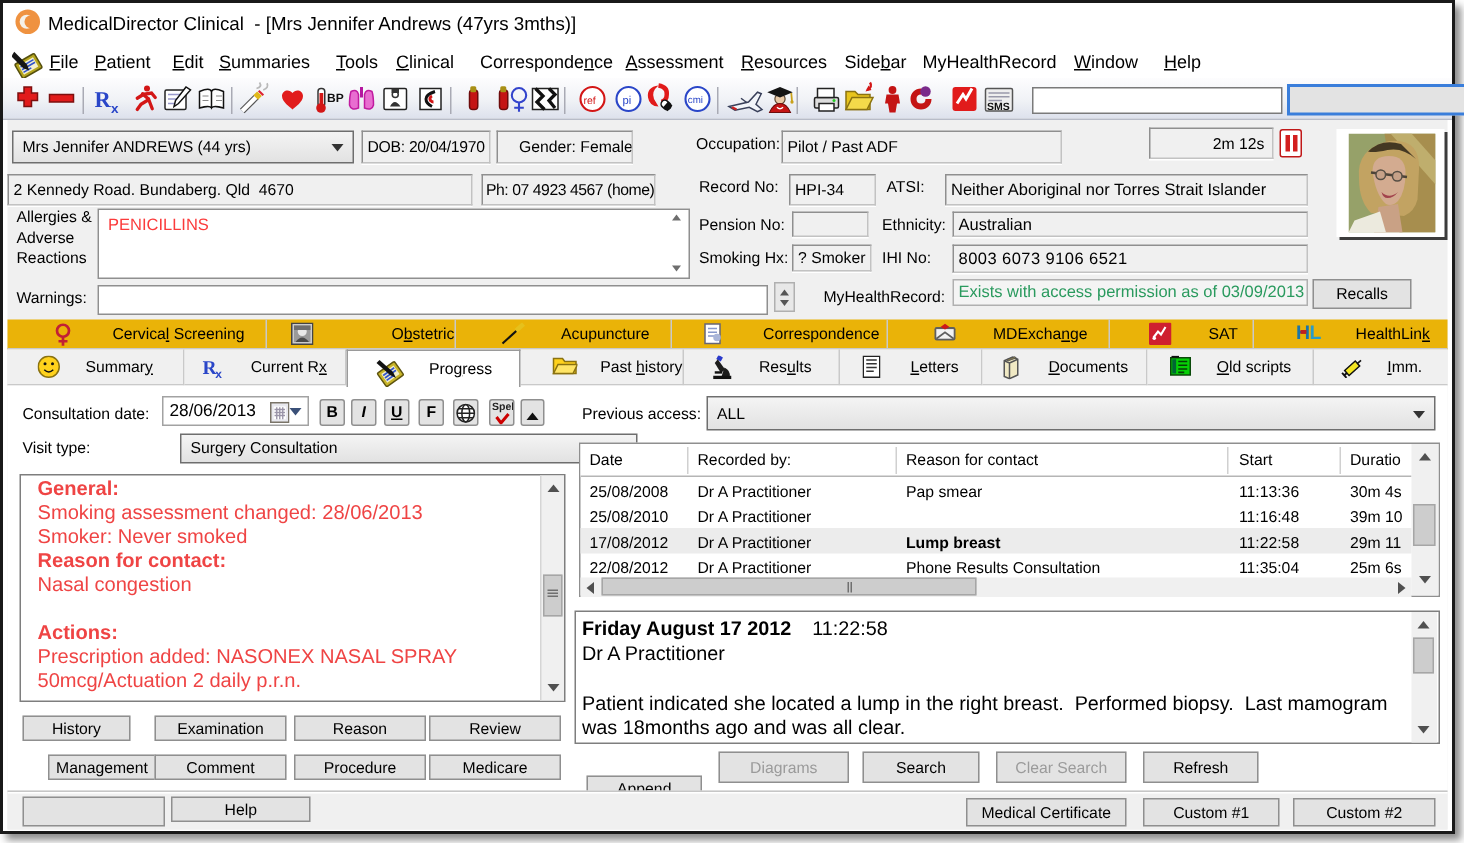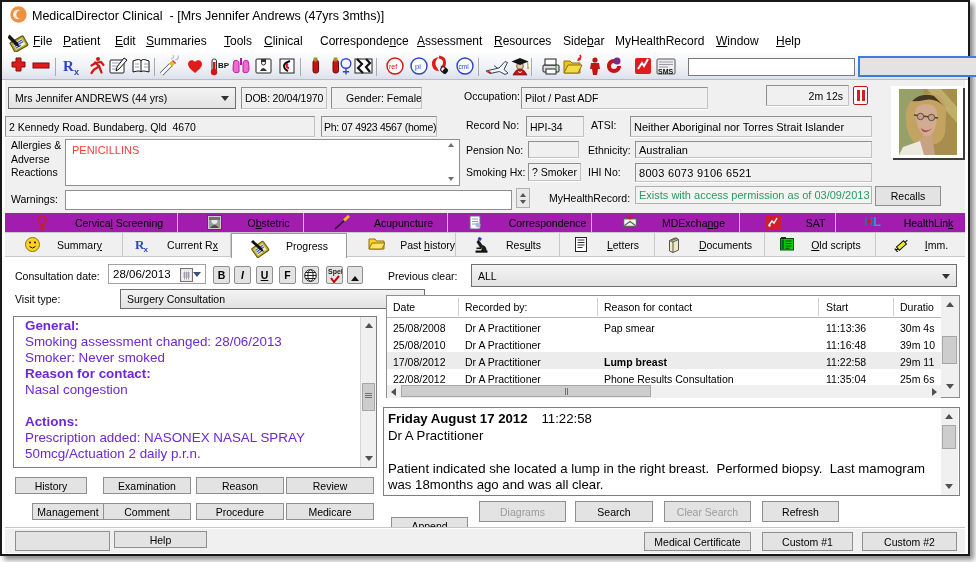--- a/index.html
+++ b/index.html
@@ -12,21 +12,21 @@
 .lbl{font-size:10.5px;color:#000;white-space:nowrap;}
 .box{background:#f0f0f0;border:1px solid;border-color:#8f8f8f #c2c2c2 #c2c2c2 #8f8f8f;box-shadow:0 1px 0 #fff;font-size:10.5px;color:#000;
   white-space:nowrap;overflow:hidden;padding:4px 0 0 3px;}
 .wbox{background:#fff;border:1px solid #8f8f8f;}
 .btn{background:#e3e3e3;border:1px solid #8f8f8f;font-size:10.5px;color:#000;
   text-align:center;white-space:nowrap;overflow:hidden;}
 .combo{background:linear-gradient(#f4f4f4,#e2e2e2);border:1px solid #6e6e6e;font-size:10.5px;}
 .carr{position:absolute;right:6px;top:50%;margin-top:-2px;width:0;height:0;
   border-left:4px solid transparent;border-right:4px solid transparent;border-top:5px solid #333;}
 .u{text-decoration:underline;text-underline-offset:1px;}
-.tab1{top:213px;height:20px;background:#a21caf;border-right:1px solid #c9c9c9;border-bottom:1px solid #c9c9c9;
+.tab1{top:213px;height:20px;background:#eab308;border-right:1px solid #c9c9c9;border-bottom:1px solid #c9c9c9;
   font-size:10.5px;display:flex;align-items:center;justify-content:center;gap:24px;padding-left:16px;white-space:nowrap;}
 .tab2{top:233px;height:24px;background:#f0f0f0;border-right:1px solid #c9c9c9;border-bottom:1px solid #c9c9c9;
   font-size:10.5px;display:flex;align-items:center;justify-content:center;gap:16px;white-space:nowrap;}
 .tab2sel{top:233px;height:25px;background:#fff;border-left:1px solid #9a9a9a;border-right:1px solid #9a9a9a;border-top:1px solid #9a9a9a;
   font-size:10.5px;display:flex;align-items:center;justify-content:center;gap:20px;white-space:nowrap;z-index:3;}
 .ticon{display:inline-block;width:16px;height:15px;position:relative;}
 </style>
 </head>
 <body>
 <div id="frame" class="abs"></div>
@@ -262,21 +262,21 @@
 <div class="abs btn" style="left:875px;top:186px;width:66px;height:20px;padding-top:3px;">Recalls</div>
 
 <div class="abs" style="left:5px;top:213px;width:960px;height:20px;background:#ededed;border-bottom:1px solid #c9c9c9;"></div>
 <div class="abs tab1" style="left:5px;width:173px;">
     <span class="ticon"><svg width="14" height="16" viewBox="0 0 14 16">
         <circle cx="7" cy="5.5" r="4" fill="none" stroke="#c22035" stroke-width="1.8"></circle>
         <path d="M7,9.5v6M4,12.5h6" stroke="#c22035" stroke-width="1.8"></path>
       </svg></span>
     <span class="tl">Cervica<span class="u">l</span> Screening</span>
   </div>
-<div class="abs tab1" style="left:178px;width:126px;">
+<div class="abs tab1" style="left:178px;width:126px;justify-content:space-between;">
     <span class="ticon"><svg width="15" height="15" viewBox="0 0 15 15">
         <rect x="0.5" y="0.5" width="14" height="14" fill="#ccc" stroke="#444"></rect>
         <rect x="2" y="2" width="11" height="11" fill="#9a9a9a"></rect>
         <circle cx="7.5" cy="6" r="3" fill="#e8e8e8"></circle>
         <path d="M3,13 Q7.5,7 12,13 Z" fill="#4a4a4a"></path>
         <rect x="2" y="2" width="11" height="3" fill="#6e6e6e"></rect>
       </svg></span>
     <span class="tl">O<span class="u">b</span>stetric</span>
   </div>
 <div class="abs tab1" style="left:304px;width:144px;">
@@ -424,21 +424,21 @@
     <svg width="11" height="8" style="position:absolute;left:3px;top:8px;" viewBox="0 0 11 8">
       <path d="M1,3l3,4 5-6" stroke="#c00" stroke-width="2" fill="none"></path>
     </svg>
   </div>
 <div class="abs btn" style="left:347px;top:266px;width:16px;height:18px;padding-top:4px;border-radius:2px;"><span style="display:inline-block;width:0;height:0;border-left:4px solid transparent;border-right:4px solid transparent;border-bottom:5px solid #111;"></span></div>
 
 <div class="abs lbl" style="left:15px;top:293px;">Visit type:</div>
 <div class="abs combo" style="left:72px;top:289px;width:305px;height:20px;padding:3px 0 0 6px;margin-left:48px;">Surgery Consultation<span class="carr"></span></div>
 
 <div class="abs wbox" style="left:13px;top:316px;width:364px;height:152px;border:1px solid #7e7e7e;"></div>
-<div class="abs" style="left:25px;top:318px;width:336px;font-size:13.4px;line-height:16px;color:#6d28d9;">
+<div class="abs" style="left:25px;top:318px;width:336px;font-size:13.4px;line-height:16px;color:#ef4444;">
 <b>General:</b><br>
 Smoking assessment changed: 28/06/2013<br>
 Smoker: Never smoked<br>
 <b>Reason for contact:</b><br>
 Nasal congestion<br>
 <br>
 <b>Actions:</b><br>
 Prescription added: NASONEX NASAL SPRAY<br>
 50mcg/Actuation 2 daily p.r.n.
 </div>
@@ -451,21 +451,21 @@
 
 <div class="abs btn" style="left:15px;top:477px;width:72px;height:17px;padding-top:2px;">History</div>
 <div class="abs btn" style="left:103px;top:477px;width:88px;height:17px;padding-top:2px;">Examination</div>
 <div class="abs btn" style="left:196px;top:477px;width:88px;height:17px;padding-top:2px;">Reason</div>
 <div class="abs btn" style="left:286px;top:477px;width:88px;height:17px;padding-top:2px;">Review</div>
 <div class="abs btn" style="left:32px;top:503px;width:72px;height:17px;padding-top:2px;">Management</div>
 <div class="abs btn" style="left:103px;top:503px;width:88px;height:17px;padding-top:2px;">Comment</div>
 <div class="abs btn" style="left:196px;top:503px;width:88px;height:17px;padding-top:2px;">Procedure</div>
 <div class="abs btn" style="left:286px;top:503px;width:88px;height:17px;padding-top:2px;">Medicare</div>
 
-<div class="abs lbl" style="left:388px;top:270px;">Previous clear:</div>
+<div class="abs lbl" style="left:388px;top:270px;">Previous access:</div>
 <div class="abs combo" style="left:471px;top:264px;width:486px;height:23px;padding:5px 0 0 6px;">ALL<span class="carr"></span></div>
 
 <div class="abs" style="left:386px;top:295px;width:574px;height:103px;background:#fff;border:1px solid #8f8f8f;"></div>
 <div class="abs" style="left:387px;top:296px;width:554px;height:22px;background:#fff;border-bottom:1px solid #b5b5b5;"></div>
 <div class="abs lbl" style="left:393px;top:301px;">Date</div>
 <div class="abs lbl" style="left:465px;top:301px;">Recorded by:</div>
 <div class="abs lbl" style="left:604px;top:301px;">Reason for contact</div>
 <div class="abs lbl" style="left:826px;top:301px;">Start</div>
 <div class="abs lbl" style="left:900px;top:301px;width:38px;overflow:hidden;">Duratio</div>
 <div class="abs" style="left:458px;top:298px;width:1px;height:18px;background:#d0d0d0;"></div>

